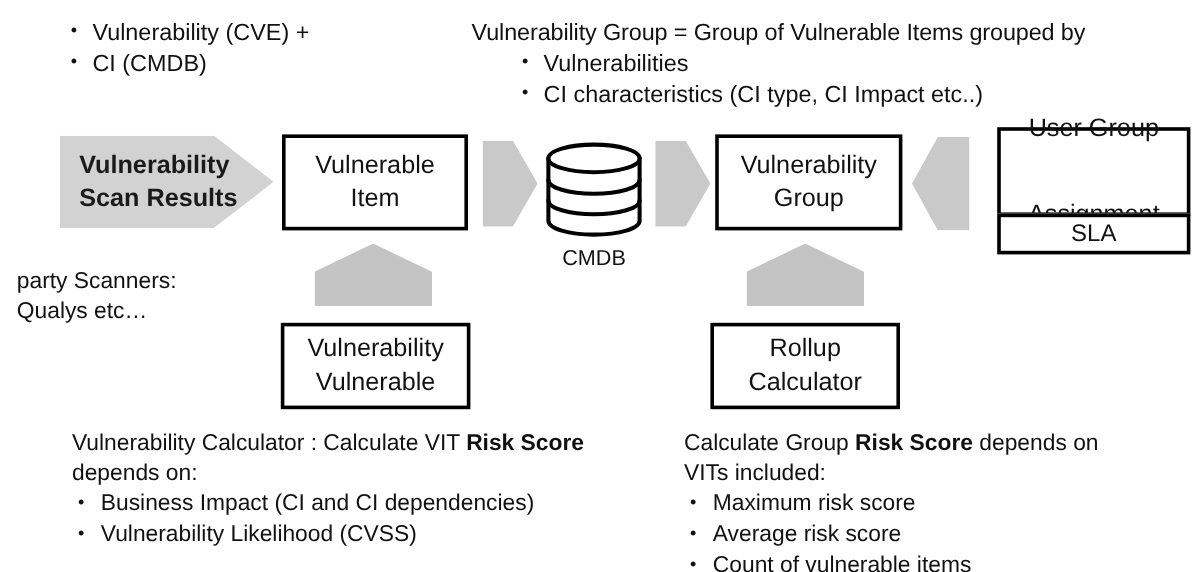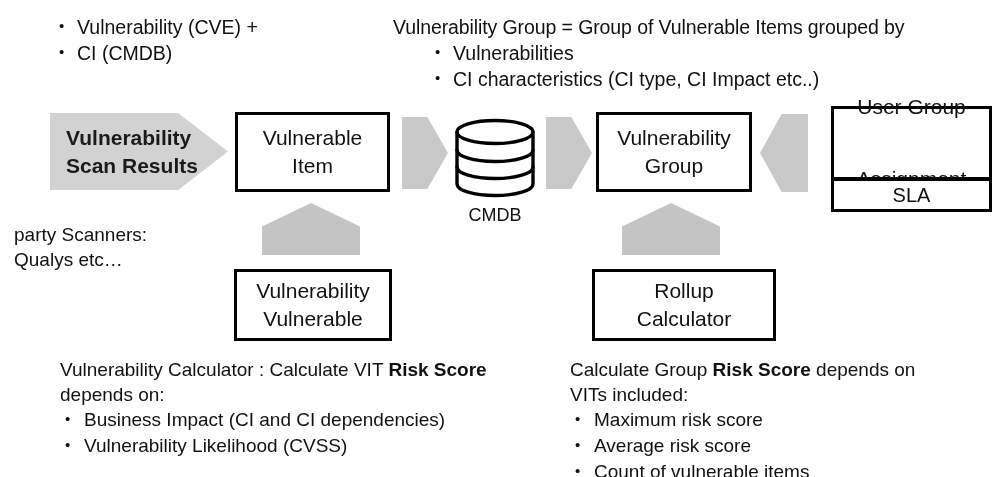--- a/index.html
+++ b/index.html
@@ -203,21 +203,21 @@
 
   <div class="abs pent-up" style="left:262px; top:203px; width:98px; height:52px;"></div>
 
   <div class="abs pent-up" style="left:622px; top:203px; width:98px; height:52px;"></div>
 
   <div class="abs flow-box" style="left:234px; top:269px; width:158px; height:72px;">
     <span class="ln">Vulnerability</span>
     <span class="ln">Vulnerable</span>
   </div>
 
-  <div class="abs flow-box" style="left:592px; top:269px; width:184px; height:72px;">
+  <div class="abs flow-box" style="left:592px; top:269px; width:158px; height:72px;">
     <span class="ln">Rollup</span>
     <span class="ln">Calculator</span>
   </div>
 
   <div class="abs scan-note" style="left:14px; top:222px;">
     <div>party Scanners:</div>
     <div>Qualys etc…</div>
   </div>
 
   <div class="abs note-block" style="left:60px; top:357px;">

